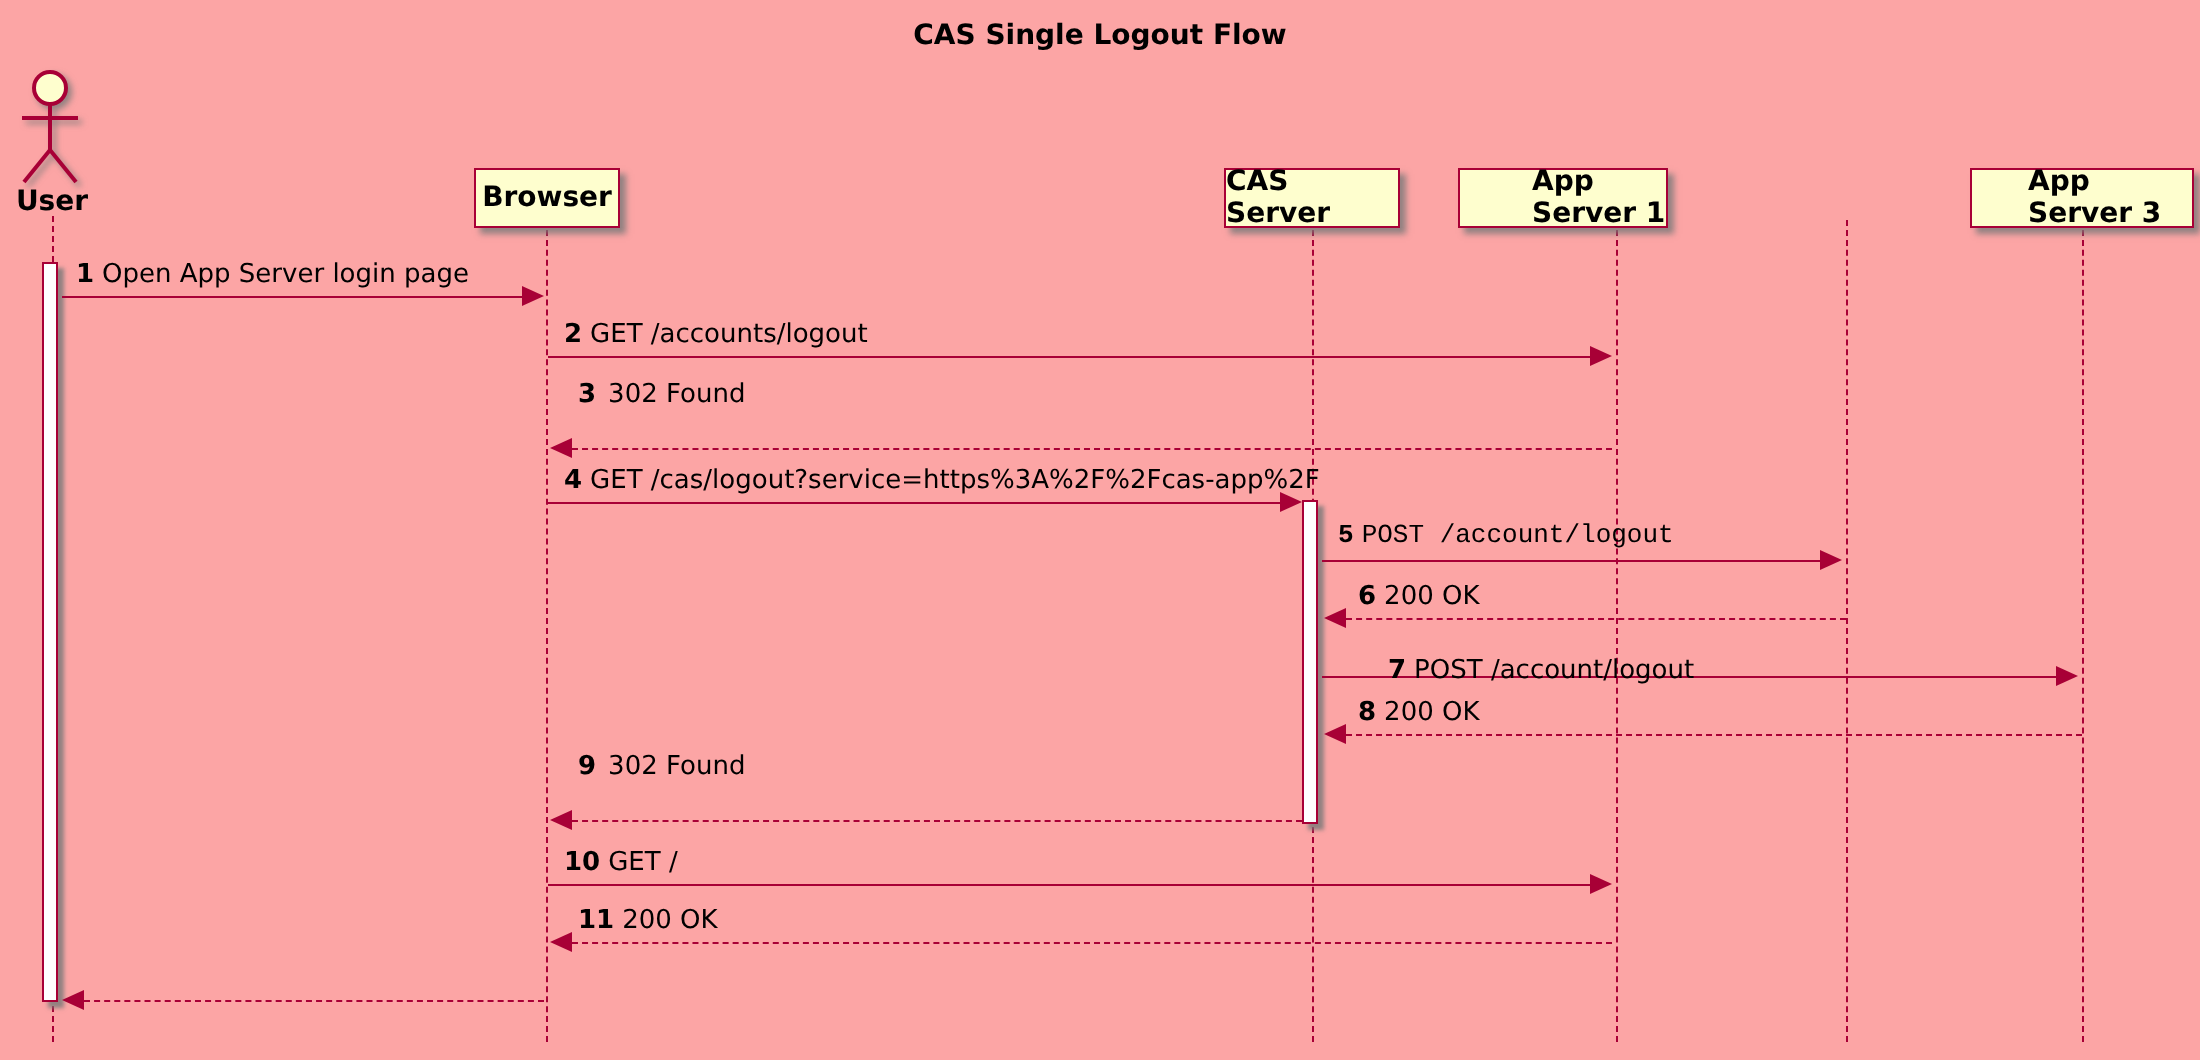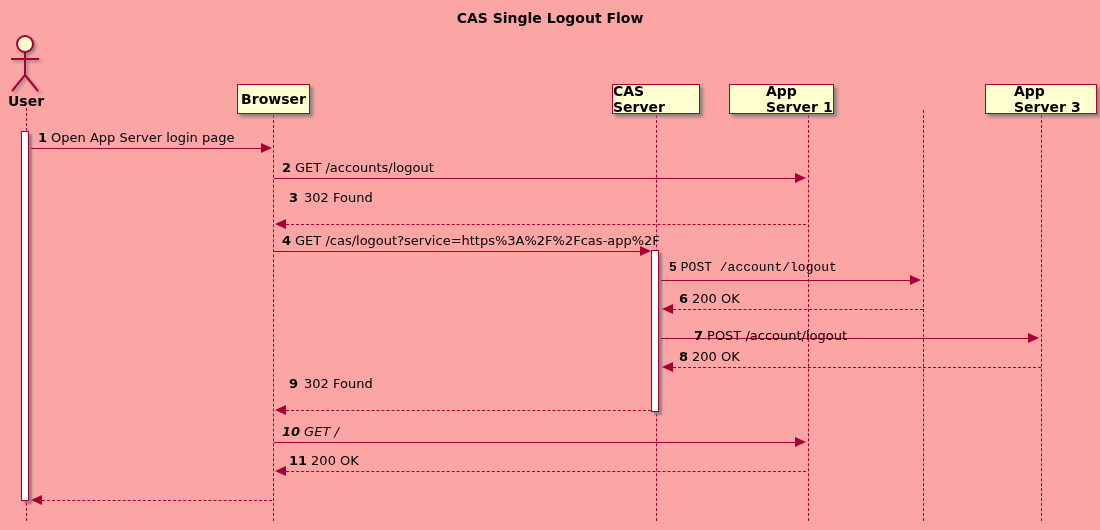--- a/index.html
+++ b/index.html
@@ -134,21 +134,21 @@
 
   <div class="mlabel2" style="left:289px; top:376px;">
     <b>9</b>
     <span>
       <span style="display:block">302 Found</span>
     </span>
   </div>
   <div class="mline dashed" style="left:286px; top:410px; width:365px;"></div>
   <div class="head-l" style="left:275px; top:405px;"></div>
 
-  <div class="mlabel" style="left:282px; top:424px;font-style:italic;">
+  <div class="mlabel" style="left:282px; top:424px;">
     <b>10</b><span>GET /</span>
   </div>
   <div class="mline" style="left:274px; top:442px; width:522px;"></div>
   <div class="head-r" style="left:795px; top:437px;"></div>
 
   <div class="mlabel" style="left:289px; top:453px;">
     <b>11</b><span>200 OK</span>
   </div>
   <div class="mline dashed" style="left:286px; top:471px; width:520px;"></div>
   <div class="head-l" style="left:275px; top:466px;"></div>

